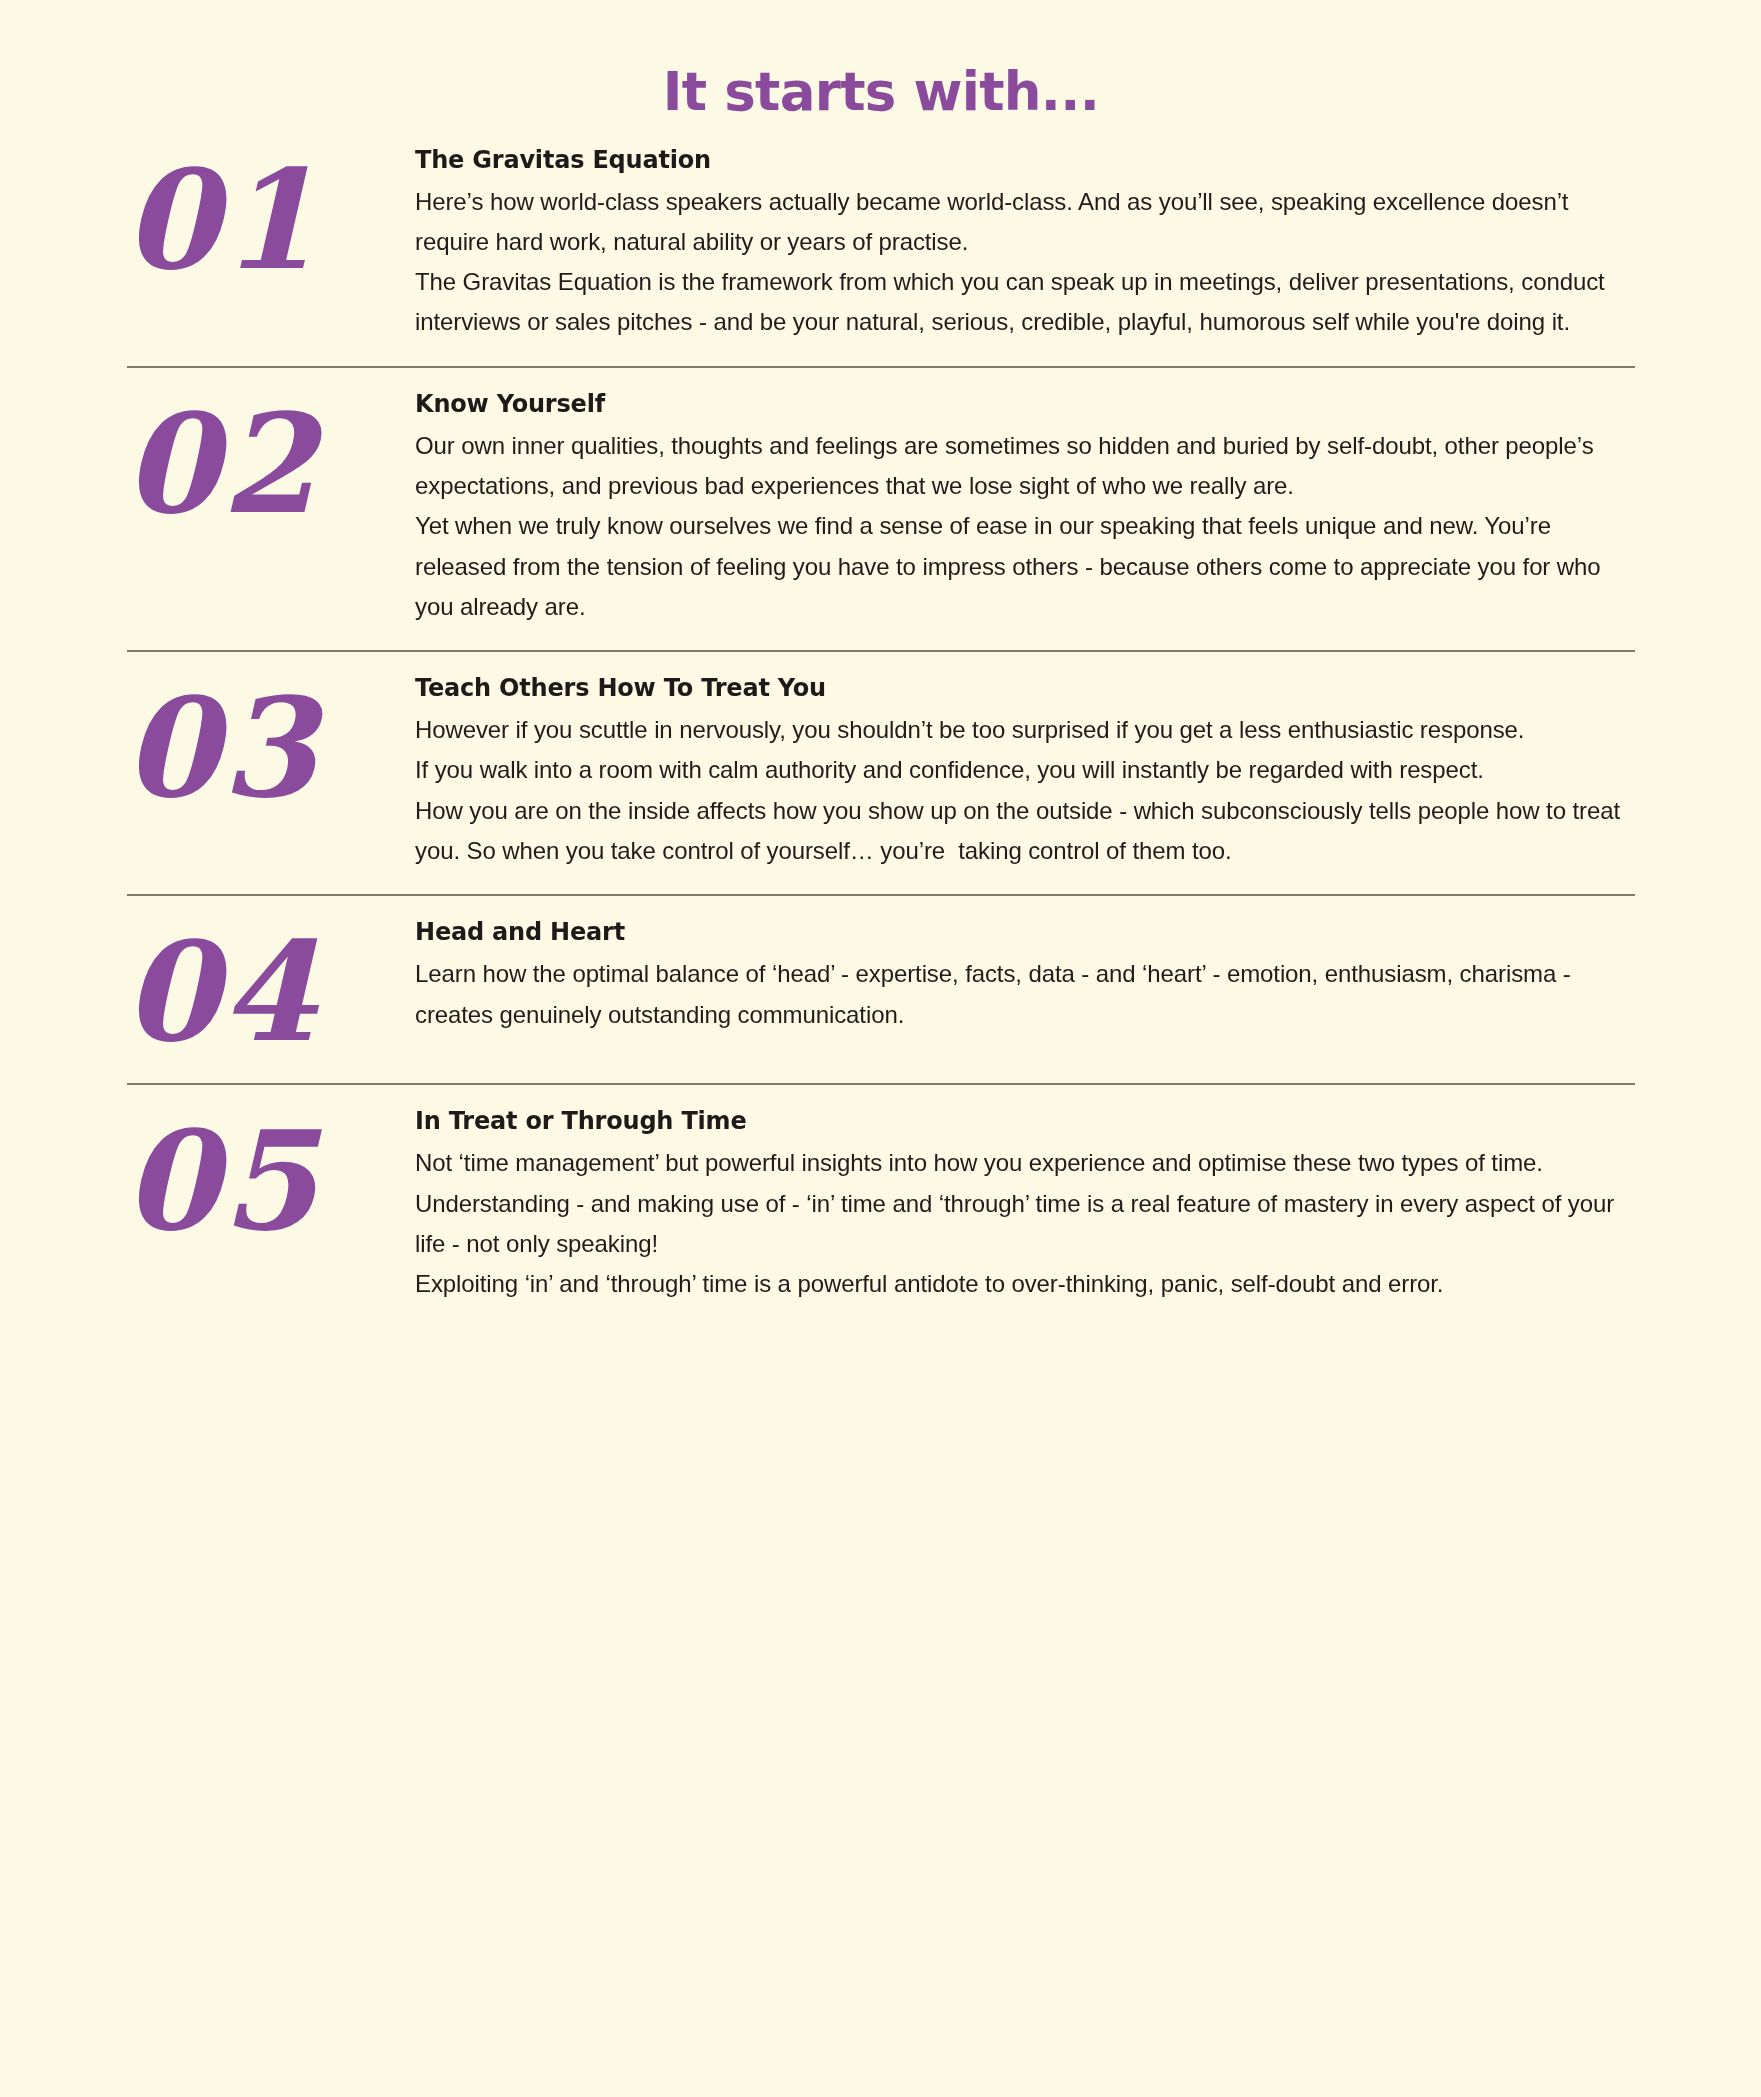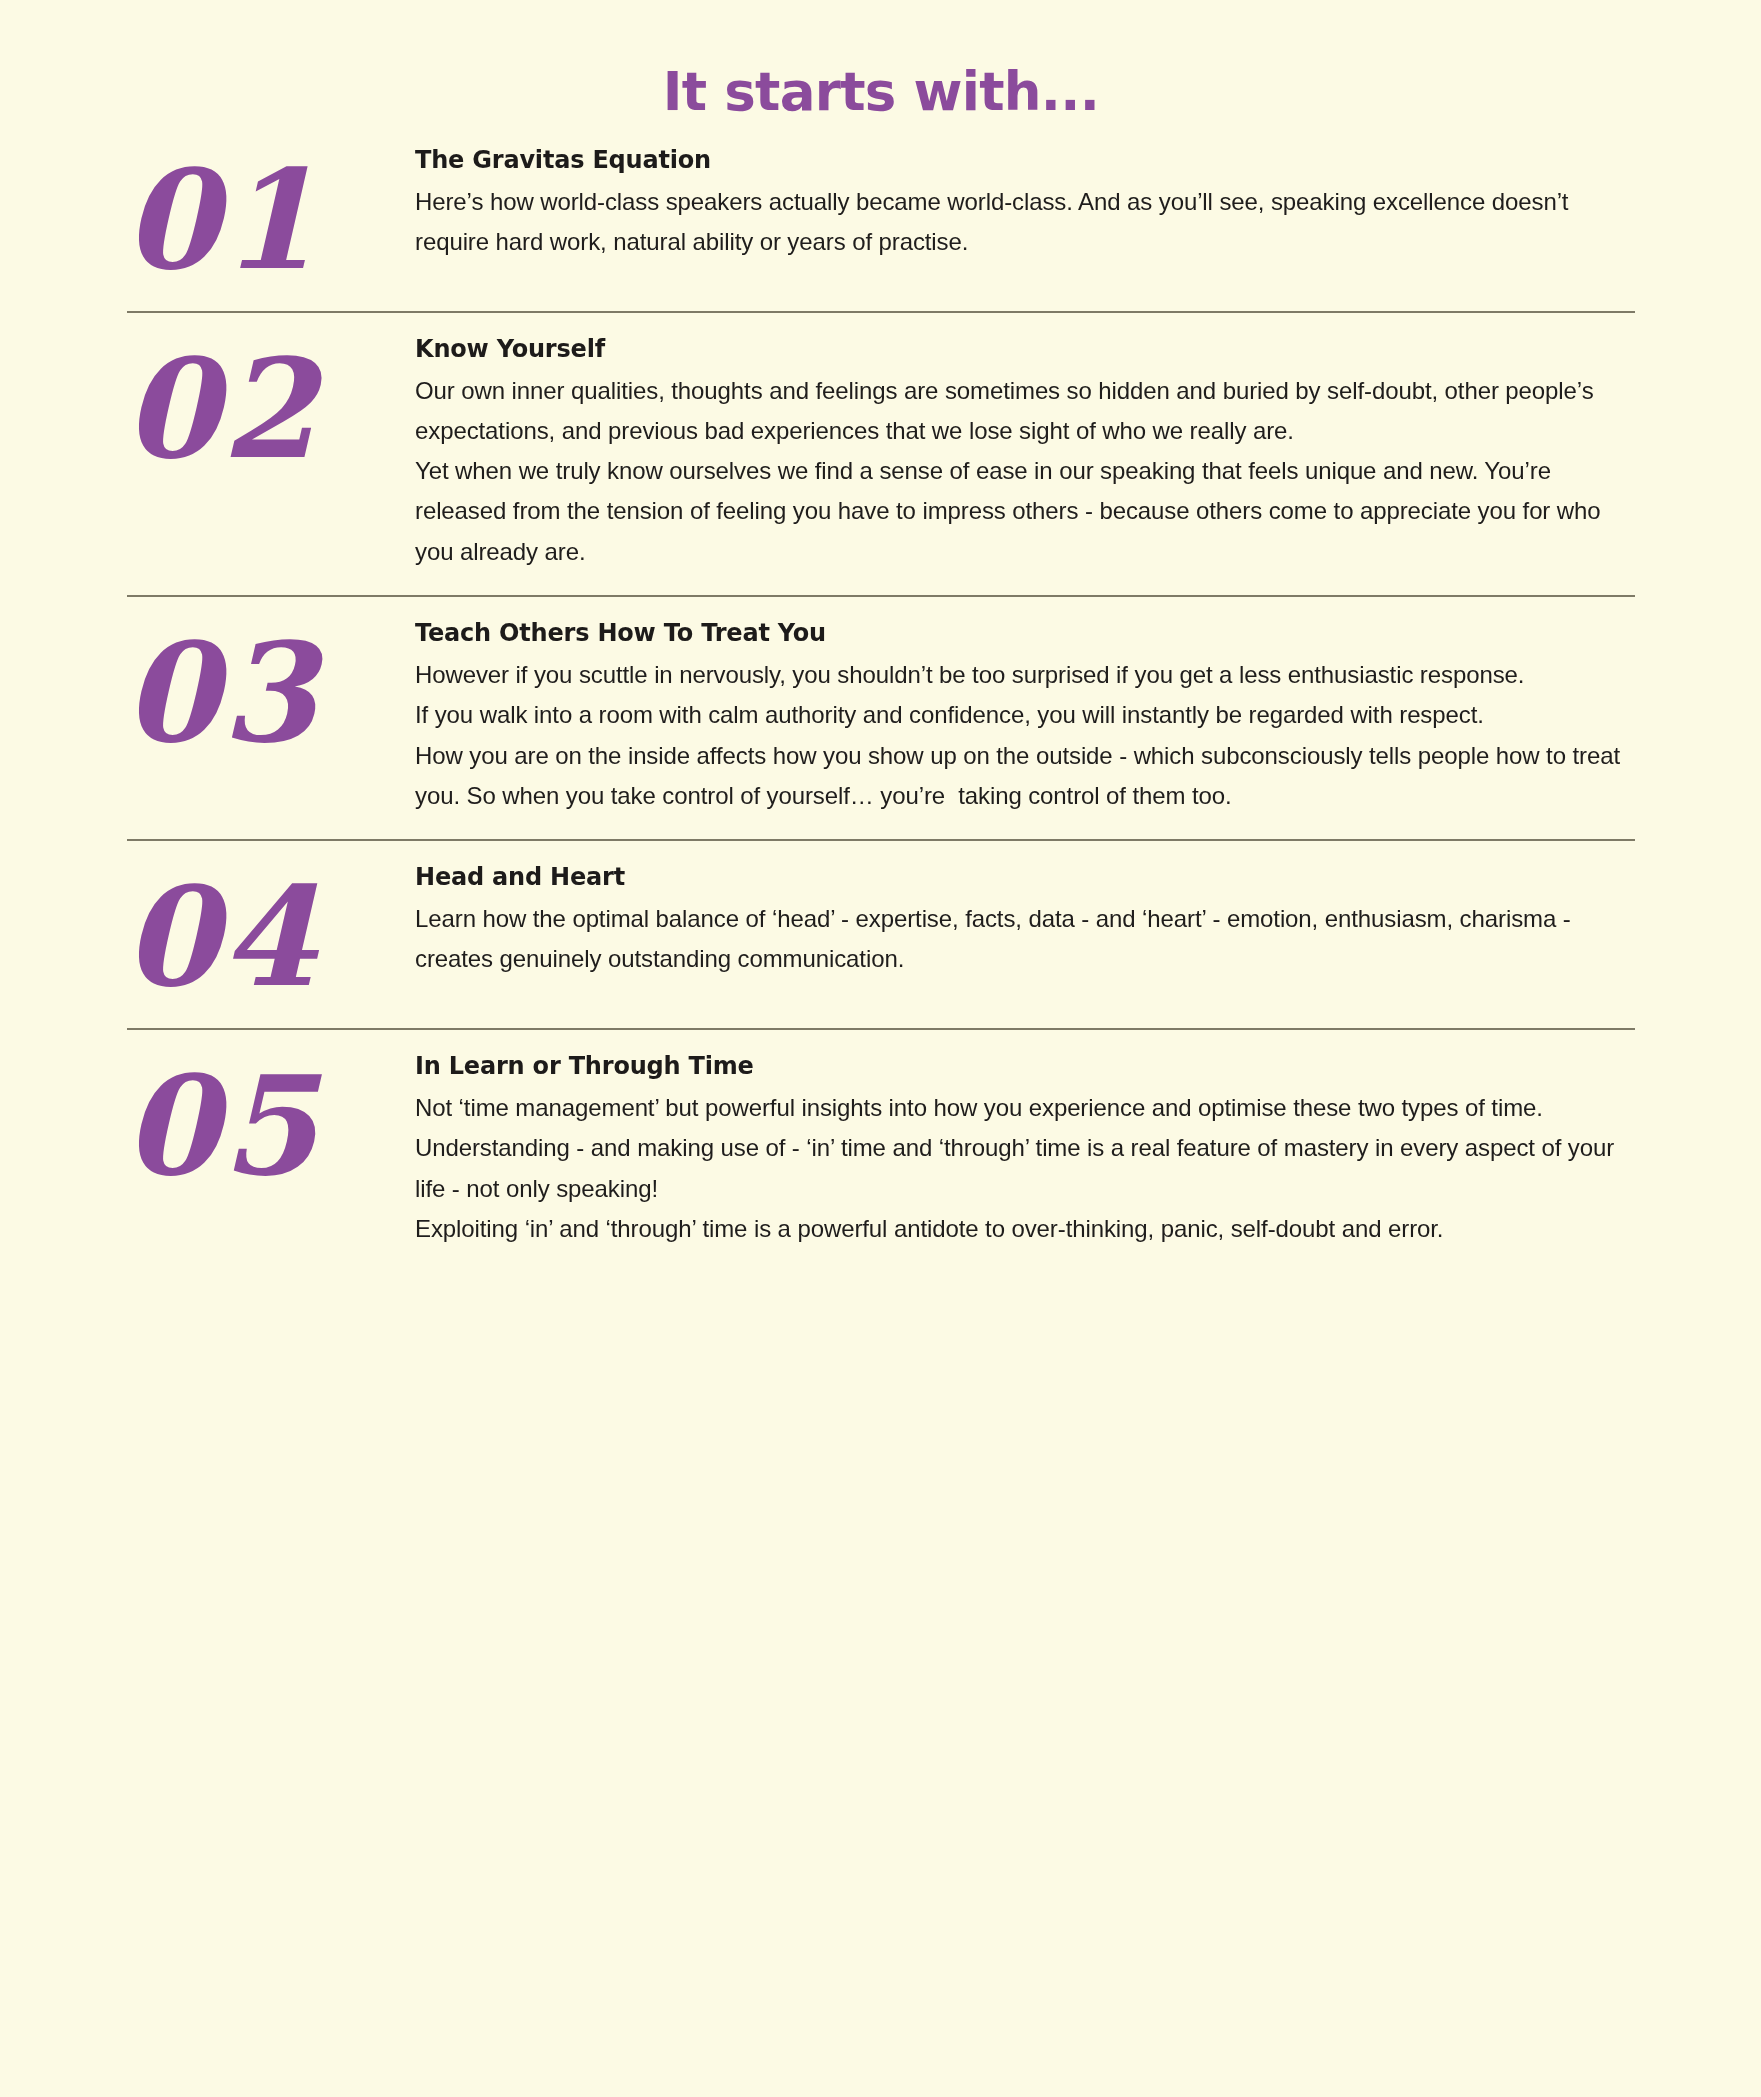--- a/index.html
+++ b/index.html
@@ -120,20 +120,21 @@
   <h1 class="page-title">It starts with...</h1>
 
   <div class="sections">
 
     <div class="section sec-gap-bot">
       <div class="section-number">01</div>
       <div class="section-body">
         <div class="section-heading">The Gravitas Equation</div>
         <div class="section-paras">
           <p class="para">Here’s how world-class speakers actually became world-class. And as you’ll see, speaking excellence doesn’t require hard work, natural ability or years of practise.</p>
+          <p class="para">The Gravitas Equation is the framework from which you can speak up in meetings, deliver presentations, conduct interviews or sales pitches - and be your natural, serious, credible, playful, humorous self while you're doing it.</p>
         </div>
       </div>
     </div>
 
     <hr class="divider">
 
     <div class="section sec-gap-top sec-gap-bot">
       <div class="section-number">02</div>
       <div class="section-body">
         <div class="section-heading">Know Yourself</div>
@@ -168,21 +169,21 @@
           <p class="para">Learn how the optimal balance of ‘head’ - expertise, facts, data - and ‘heart’ - emotion, enthusiasm, charisma - creates genuinely outstanding communication.</p>
         </div>
       </div>
     </div>
 
     <hr class="divider">
 
     <div class="section sec-gap-top">
       <div class="section-number">05</div>
       <div class="section-body">
-        <div class="section-heading">In Learn or Through Time</div>
+        <div class="section-heading">In Treat or Through Time</div>
         <div class="section-paras">
           <p class="para">Not ‘time management’ but powerful insights into how you experience and optimise these two types of time.</p>
           <p class="para">Understanding - and making use of - ‘in’ time and ‘through’ time is a real feature of mastery in every aspect of your life - not only speaking!</p>
           <p class="para">Exploiting ‘in’ and ‘through’ time is a powerful antidote to over-thinking, panic, self-doubt and error.</p>
         </div>
       </div>
     </div>
 
   </div>
 </div>

